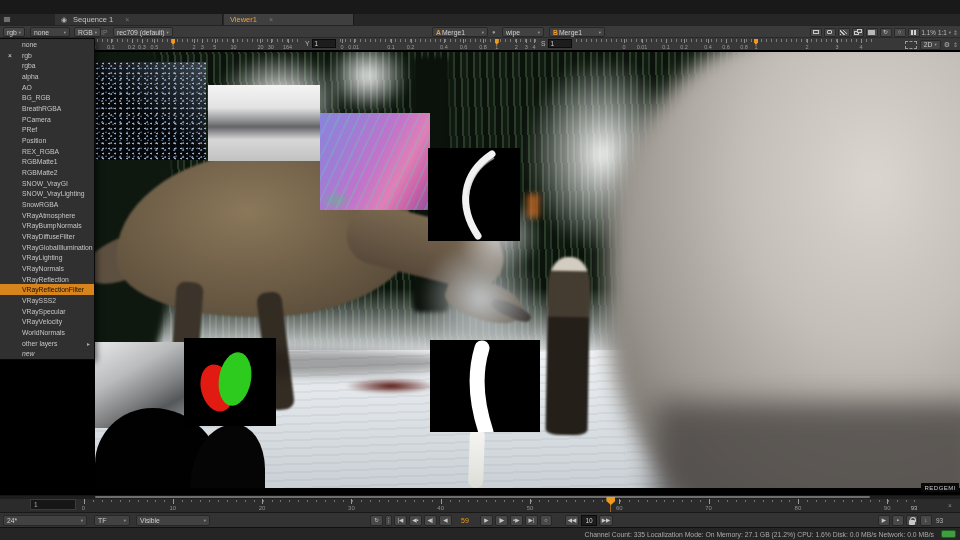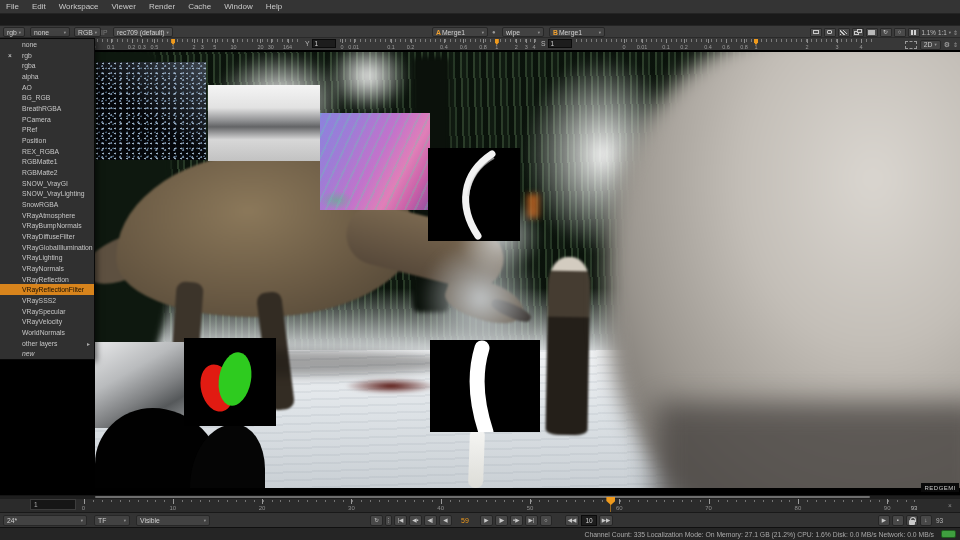--- a/index.html
+++ b/index.html
@@ -204,31 +204,33 @@
   .statusbar{position:absolute;left:0;top:527px;width:960px;height:13px;background:#252525;
      border-top:1px solid #101010;display:flex;align-items:center;justify-content:flex-end;
      gap:7px;padding-right:4px;font-size:6.8px;color:#a9a9a9;white-space:nowrap;}
   .ok-badge{width:15px;height:8px;background:#3f9f3f;border-radius:2px;border:1px solid #1d5c1d;}
 </style>
 </head>
 <body>
 
 <div id="app">
 
-  <div class="menubar" id="menuBar">
-      <span class="menu-item">File</span>
-      <span class="menu-item">Edit</span>
-      <span class="menu-item">Workspace</span>
-      <span class="menu-item">Viewer</span>
-      <span class="menu-item">Render</span>
-      <span class="menu-item">Cache</span>
-      <span class="menu-item">Window</span>
-      <span class="menu-item">Help</span>
-    </div>
-
+
+  <div class="tabbar">
+    <span class="dock-icon"></span>
+    <div class="tab" id="tab-seq">
+      <span class="tab-eye">◉</span>
+      <span class="tab-label">Sequence 1</span>
+      <span class="tab-close">×</span>
+    </div>
+    <div class="tab active" id="tab-view">
+      <span class="tab-label">Viewer1</span>
+      <span class="tab-close">×</span>
+    </div>
+  </div>
 
   <div class="toolbar1">
     <div class="tbtn" style="left:3px">
       <span>rgb</span>
       <span class="arrow">▾</span>
     </div>
     <div class="combo" style="left:30px;width:40px;justify-content:space-between">
       <span>none</span>
       <span class="arrow">▾</span>
     </div>

